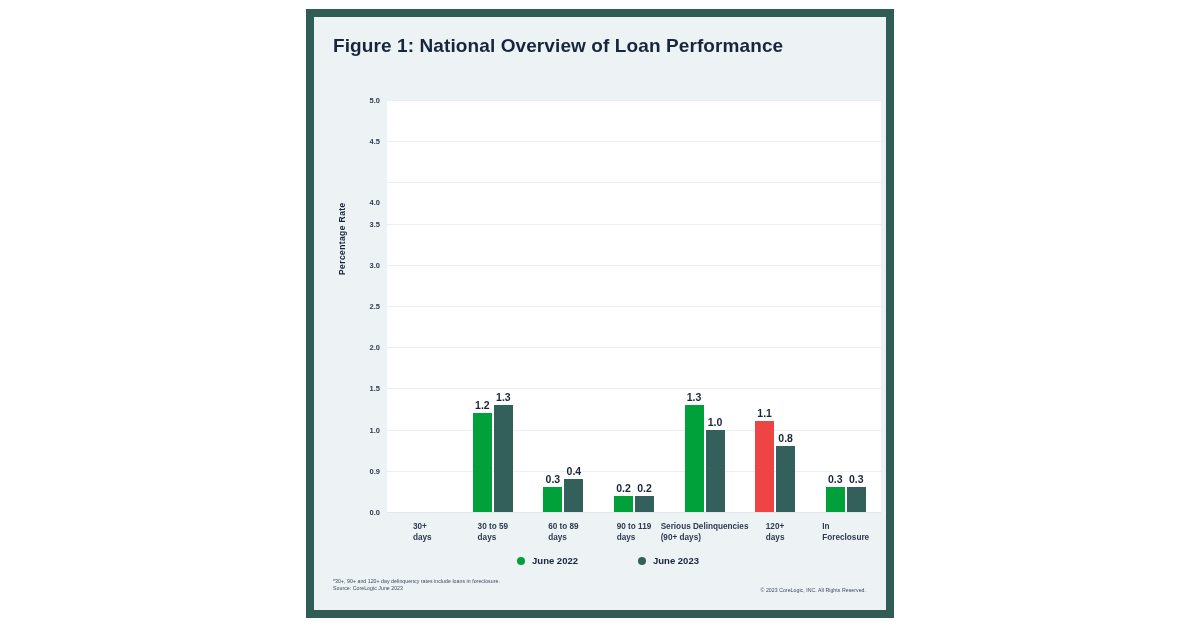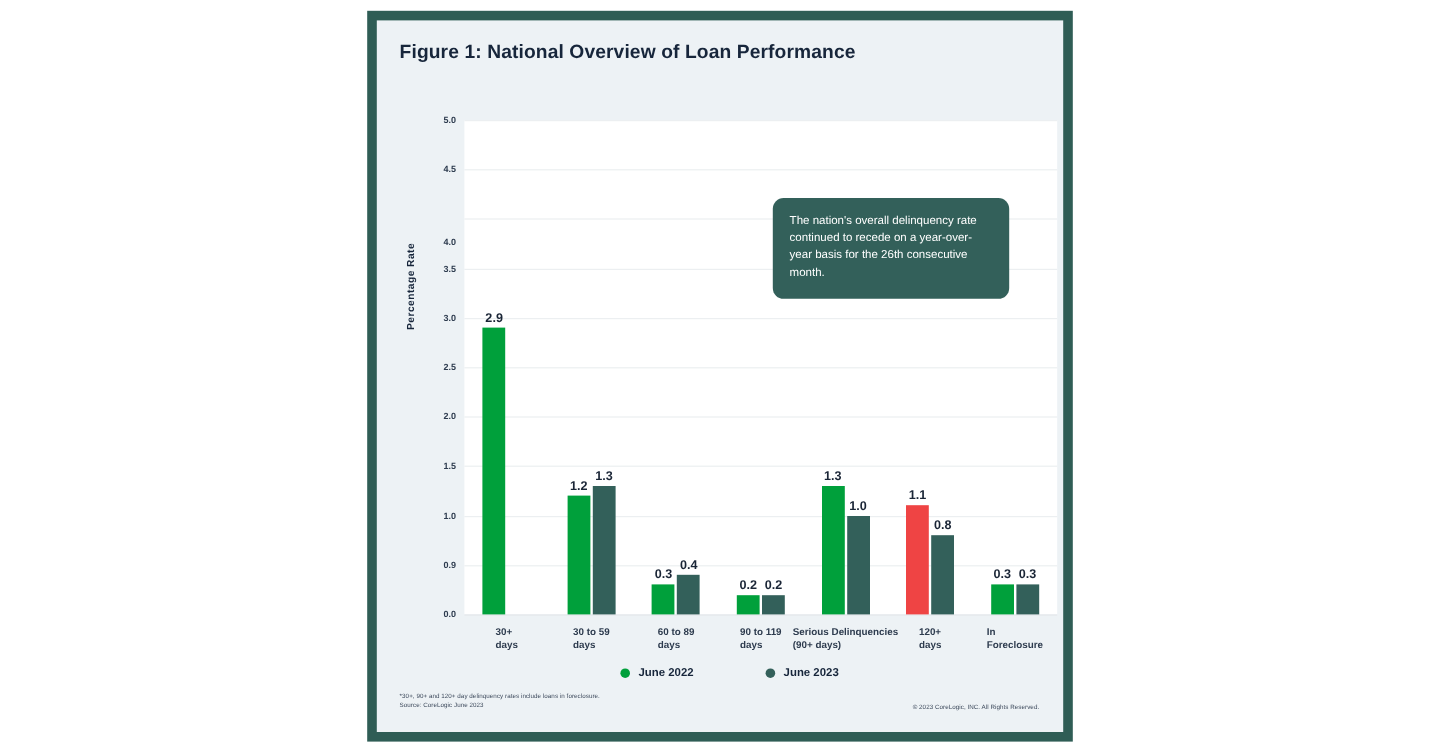--- a/index.html
+++ b/index.html
@@ -37,21 +37,21 @@
     background: #edf2f5;          
     box-sizing: border-box;
     position: relative;
   }
 
   
   #figure-title {
     position: absolute;
     left: 19px;
     top: 18px;
-    font-size: 16px;
+    font-size: 19px;
     font-weight: bold;
     color: #17263b;
     letter-spacing: .1px;
     white-space: nowrap;
   }
 
   
   #chart-area {
     position: absolute;
     left: 18px;
@@ -243,23 +243,20 @@
               <div class="ytick" style="top: 247.2px;">2.0</div>
               <div class="ytick" style="top: 206px;">2.5</div>
               <div class="ytick" style="top: 164.8px;">3.0</div>
               <div class="ytick" style="top: 123.6px;">3.5</div>
               <div class="ytick" style="top: 82.4px; margin-top: 20px;">4.0</div>
               <div class="ytick" style="top: 41.2px;">4.5</div>
               <div class="ytick" style="top: 0px;">5.0</div>
             </div>
           <div id="bars">
               <div class="group" style="left: 15.2857px; width: 40px;">
-                <div class="bar s0" style="height: 238.96px; background: rgb(0, 160, 59);">
-                  <div class="bar-label">2.9</div>
-                </div>
                 <div class="xtick">
                   <div>30+</div>
                   <div>days</div>
                 </div>
               </div>
               <div class="group" style="left: 85.8571px; width: 40px;">
                 <div class="bar s0" style="height: 98.88px; background: rgb(0, 160, 59);">
                   <div class="bar-label">1.2</div>
                 </div>
                 <div class="bar s1" style="height: 107.12px; background: rgb(51, 96, 90);">
@@ -326,21 +323,20 @@
                   <div class="bar-label">0.3</div>
                 </div>
                 <div class="xtick">
                   <div>In</div>
                   <div>Foreclosure</div>
                 </div>
               </div>
             </div>
         </div>
 
-        <div id="callout">The nation's overall delinquency rate continued to recede on a year-over-year basis for the 26th consecutive month.</div>
 
         <div id="legend">
             <div class="legend-item">
               <span class="legend-dot" style="background: rgb(0, 160, 59);"></span>
               <span>June 2022</span>
             </div>
             <div class="legend-item">
               <span class="legend-dot" style="background: rgb(51, 96, 90);"></span>
               <span>June 2023</span>
             </div>

